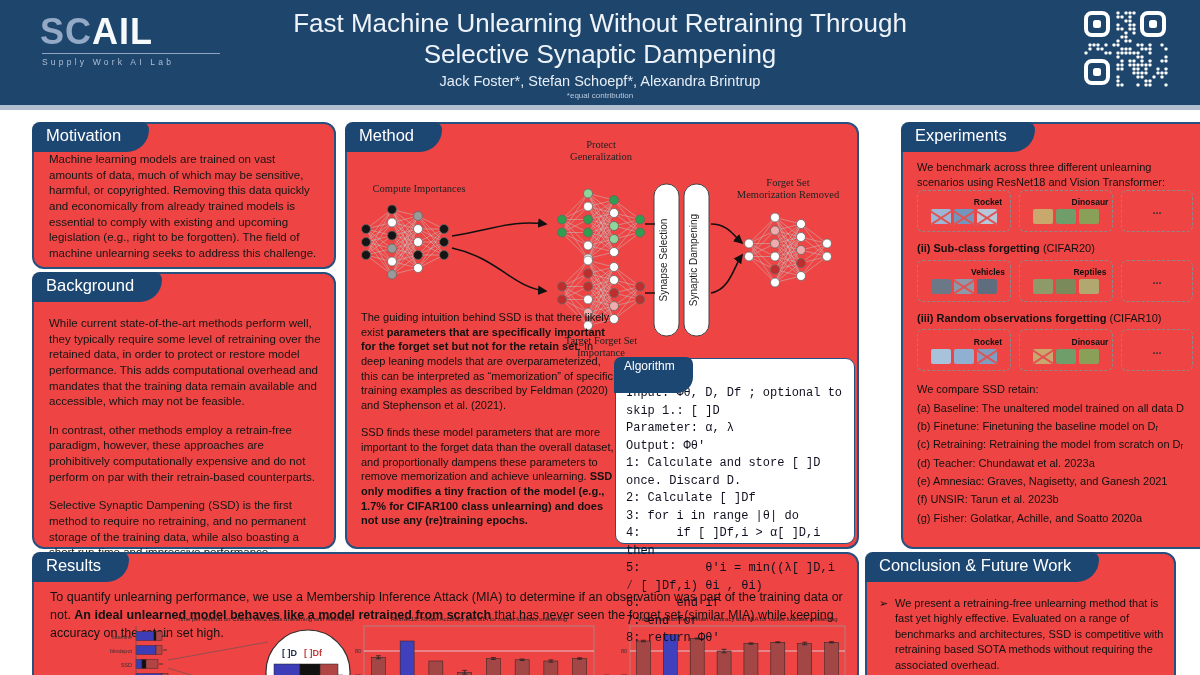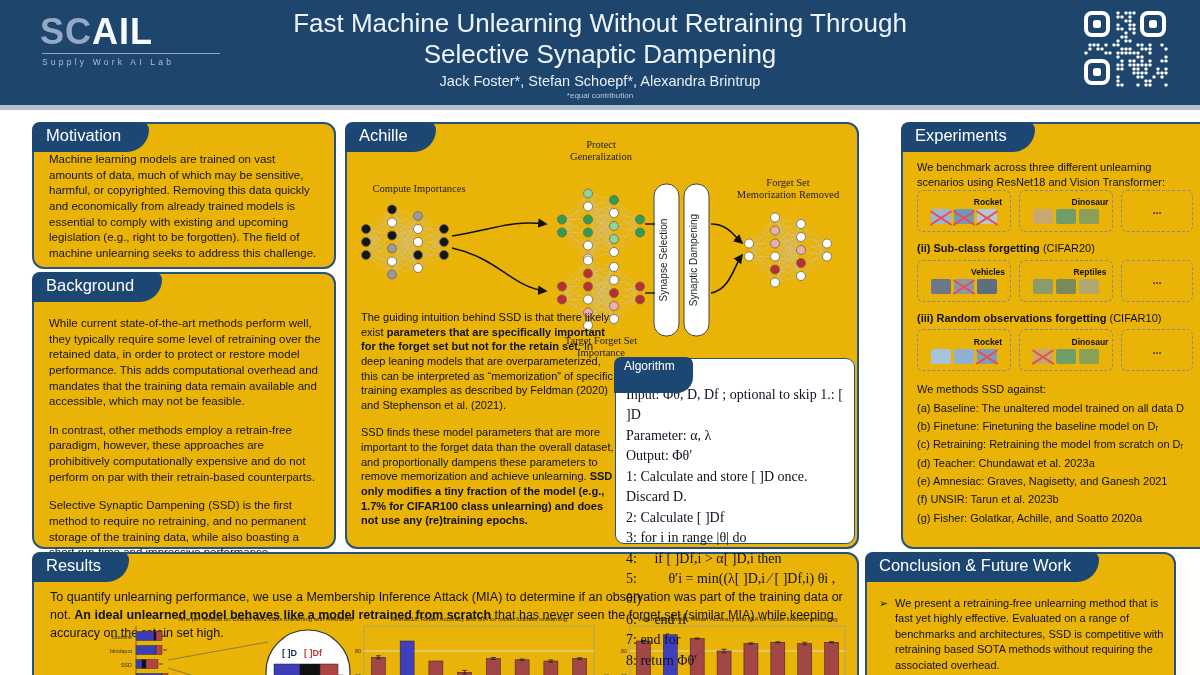--- a/index.html
+++ b/index.html
@@ -13,39 +13,39 @@
   .logo-sc{color:#93a9c6;}
   .logo-ail{color:#f7fafd;}
   .logo-line{width:178px;height:1px;background:#8fa5c2;margin:3px 0 3px 2px;}
   .logo-sub{font-size:8.5px;letter-spacing:3.2px;color:#aebfd6;padding-left:2px;}
   .titles{position:absolute;left:200px;top:8px;width:800px;text-align:center;color:#eef3f9;}
   .title-l1,.title-l2{font-size:26px;line-height:1.18;font-weight:400;}
   .authors{font-size:14.5px;margin-top:4px;color:#e7eef7;}
   .contrib{font-size:8px;margin-top:2px;color:#b9c8dc;}
   #qr-svg{position:absolute;right:32px;top:11px;}
   
-  .pbox{position:absolute;background:#eab308;border:2px solid #27517f;border-radius:12px;}
+  .pbox{position:absolute;background:#ef4444;border:2px solid #27517f;border-radius:12px;}
   .tab{position:absolute;top:-2px;left:-2px;background:#1d4773;color:#fff;
        font-size:16.5px;padding:4px 28px 7px 14px;border-radius:9px 9px 26px 0;z-index:3;}
   .tab-sm{font-size:12px;padding:2px 18px 20px 10px;border-radius:7px 7px 16px 0;}
   .body-txt{font-size:11.5px;line-height:1.36;color:#151515;}
   
   #box-motivation{left:32px;top:122px;width:300px;height:143px;}
   #box-motivation .body-txt{position:absolute;left:15px;right:12px;top:28px;}
   #box-background{left:32px;top:272px;width:300px;height:273px;}
   #box-background .body-txt{position:absolute;left:15px;right:12px;top:42px;}
   .para{margin-bottom:13px;}
   
   #box-method{left:345px;top:122px;width:510px;height:423px;}
   #method-svg{position:absolute;left:1px;top:14px;pointer-events:none;z-index:1;}
   .method-text{position:absolute;left:14px;top:186px;width:258px;z-index:2;font-size:11px;line-height:1.33;}
   #algo-box{position:absolute;left:268px;top:234px;width:238px;height:184px;background:#fff;
             border:1.5px solid #27517f;border-radius:9px;z-index:2;}
-  #algo-body{position:absolute;left:10px;top:26px;right:6px;font-family:Liberation Serif, serif;
-             font-size:14px;line-height:1.46;white-space:pre-wrap;color:#101020;}
+  #algo-body{position:absolute;left:10px;top:26px;right:6px;font-family:Liberation Mono, monospace;
+             font-size:12px;line-height:1.46;white-space:pre-wrap;color:#101020;}
   
   #box-experiments{left:901px;top:122px;width:307px;height:423px;}
   .exp-inner{position:absolute;left:14px;right:10px;top:36px;font-size:11px;line-height:1.35;}
   .scen-label{font-size:11px;margin-top:9px;margin-bottom:4px;}
   .scen-label .b{font-weight:bold;}
   .dash-row{display:flex;gap:8px;}
   .dash-box{border:1.5px dashed #8a8a8a;border-radius:6px;width:92px;height:40px;
             display:flex;flex-direction:column;align-items:center;justify-content:center;}
   .dash-box.ell{width:70px;font-weight:bold;color:#333;}
   .box-title{font-size:8.5px;font-weight:bold;margin-bottom:1px;padding-left:48px;}
@@ -205,21 +205,21 @@
   <div class="pbox" id="box-background">
     <div class="tab">Background</div>
     <div class="body-txt">
       <div class="para">While current state-of-the-art methods perform well, they typically require some level of retraining over the retained data, in order to protect or restore model performance. This adds computational overhead and mandates that the training data remain available and accessible, which may not be feasible.</div>
       <div class="para">In contrast, other methods employ a retrain-free paradigm, however, these approaches are prohibitively computationally expensive and do not perform on par with their retrain-based counterparts.</div>
       <div class="para">Selective Synaptic Dampening (SSD) is the first method to require no retraining, and no permanent storage of the training data, while also boasting a short run-time and impressive performance.</div>
     </div>
   </div>
 
   <div class="pbox" id="box-method">
-    <div class="tab">Achille</div>
+    <div class="tab">Method</div>
     <svg id="method-svg" width="506" height="250" viewBox="0 0 506 250">
         <defs>
           <marker id="arw" markerWidth="7" markerHeight="7" refX="5" refY="3" orient="auto">
             <path d="M0,0 L6,3 L0,6 Z" fill="#111"></path>
           </marker>
         </defs>
         <line x1="18" y1="91" x2="44" y2="71.5" stroke="#c5c5c5" stroke-width="0.5"></line>
         <line x1="18" y1="91" x2="44" y2="84.5" stroke="#c5c5c5" stroke-width="0.5"></line>
         <line x1="18" y1="91" x2="44" y2="97.5" stroke="#c5c5c5" stroke-width="0.5"></line>
         <line x1="18" y1="91" x2="44" y2="110.5" stroke="#c5c5c5" stroke-width="0.5"></line>
@@ -584,21 +584,21 @@
           <div class="dash-box">
             <div class="box-title">Dinosaur</div>
             <div class="thumb-row">
               <div class="thumb crossed" style="background: rgb(201, 168, 110);"></div>
               <div class="thumb" style="background: rgb(111, 158, 106);"></div>
               <div class="thumb" style="background: rgb(138, 159, 87);"></div>
             </div>
           </div>
           <div class="dash-box ell">...</div>
         </div>
-      <div class="cmp-intro">We methods SSD against:</div>
+      <div class="cmp-intro">We compare SSD retain:</div>
       <div id="compare-list">
           <div class="cmp-item">(a) Baseline: The unaltered model trained on all data D</div>
           <div class="cmp-item">(b) Finetune: Finetuning the baseline model on Dᵣ</div>
           <div class="cmp-item">(c) Retraining: Retraining the model from scratch on Dᵣ</div>
           <div class="cmp-item">(d) Teacher: Chundawat et al. 2023a</div>
           <div class="cmp-item">(e) Amnesiac: Graves, Nagisetty, and Ganesh 2021</div>
           <div class="cmp-item">(f) UNSIR: Tarun et al. 2023b</div>
           <div class="cmp-item">(g) Fisher: Golatkar, Achille, and Soatto 2020a</div>
         </div>
     </div>

